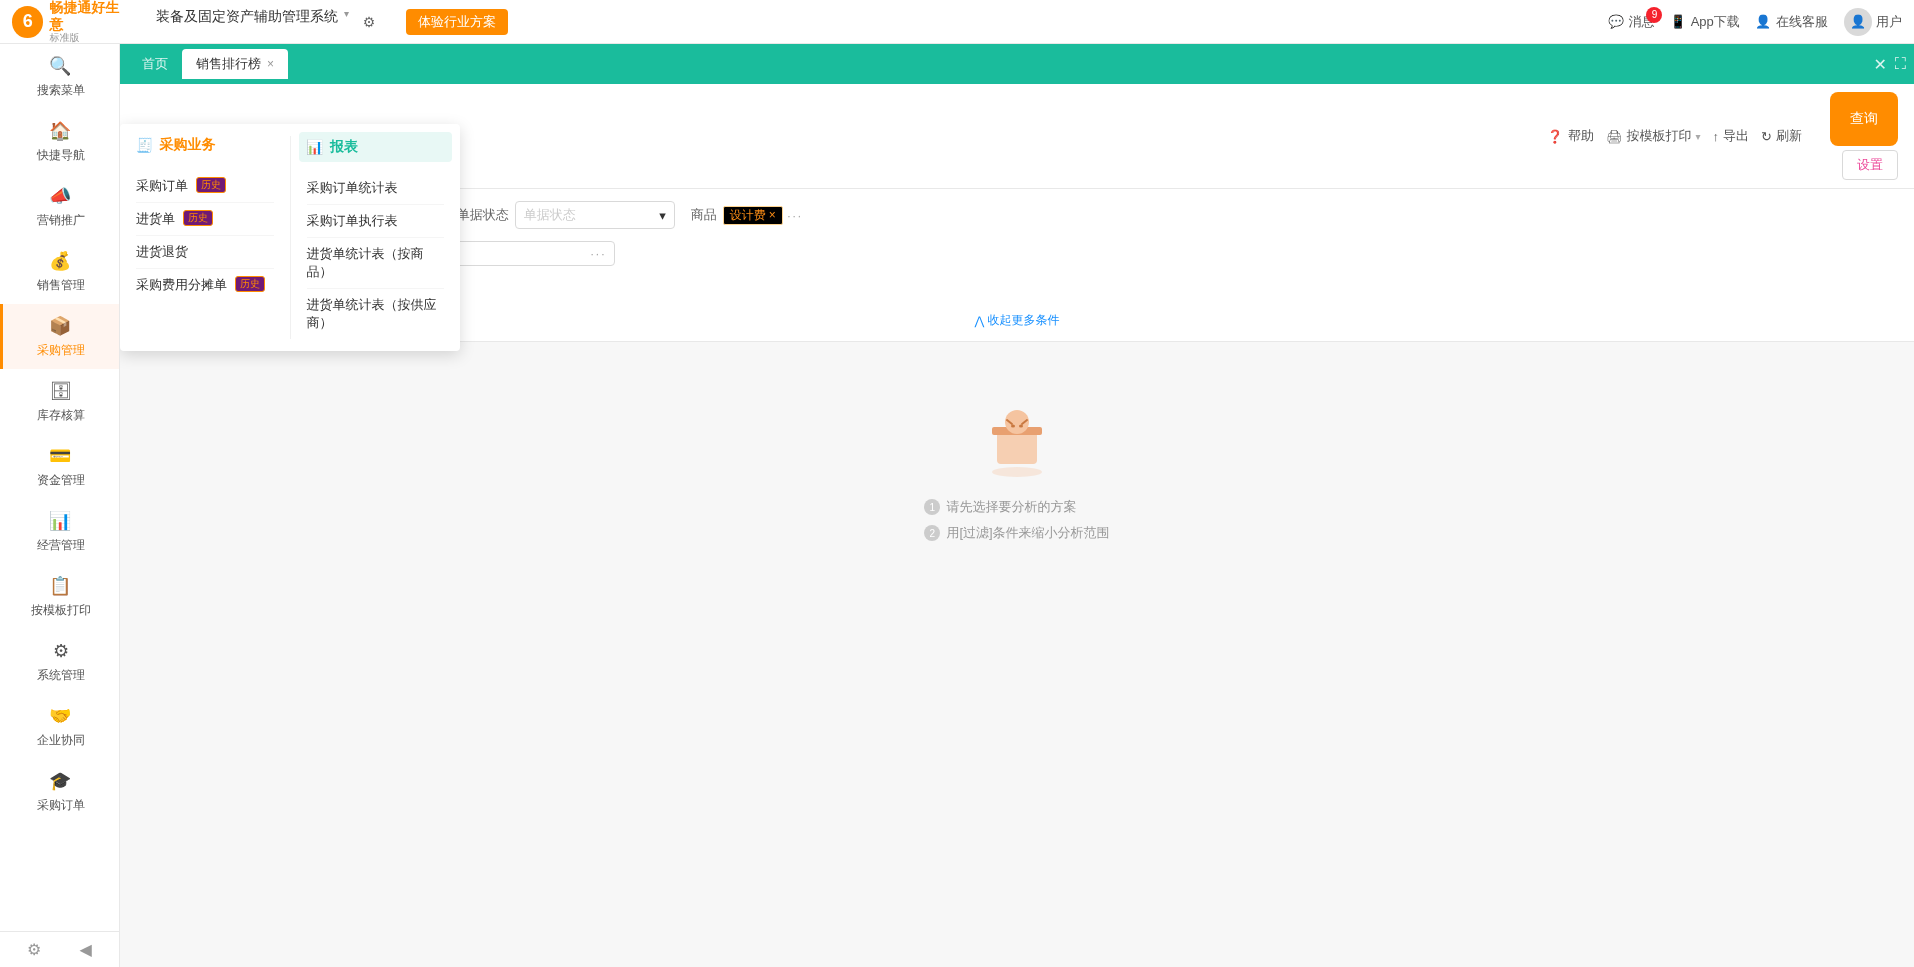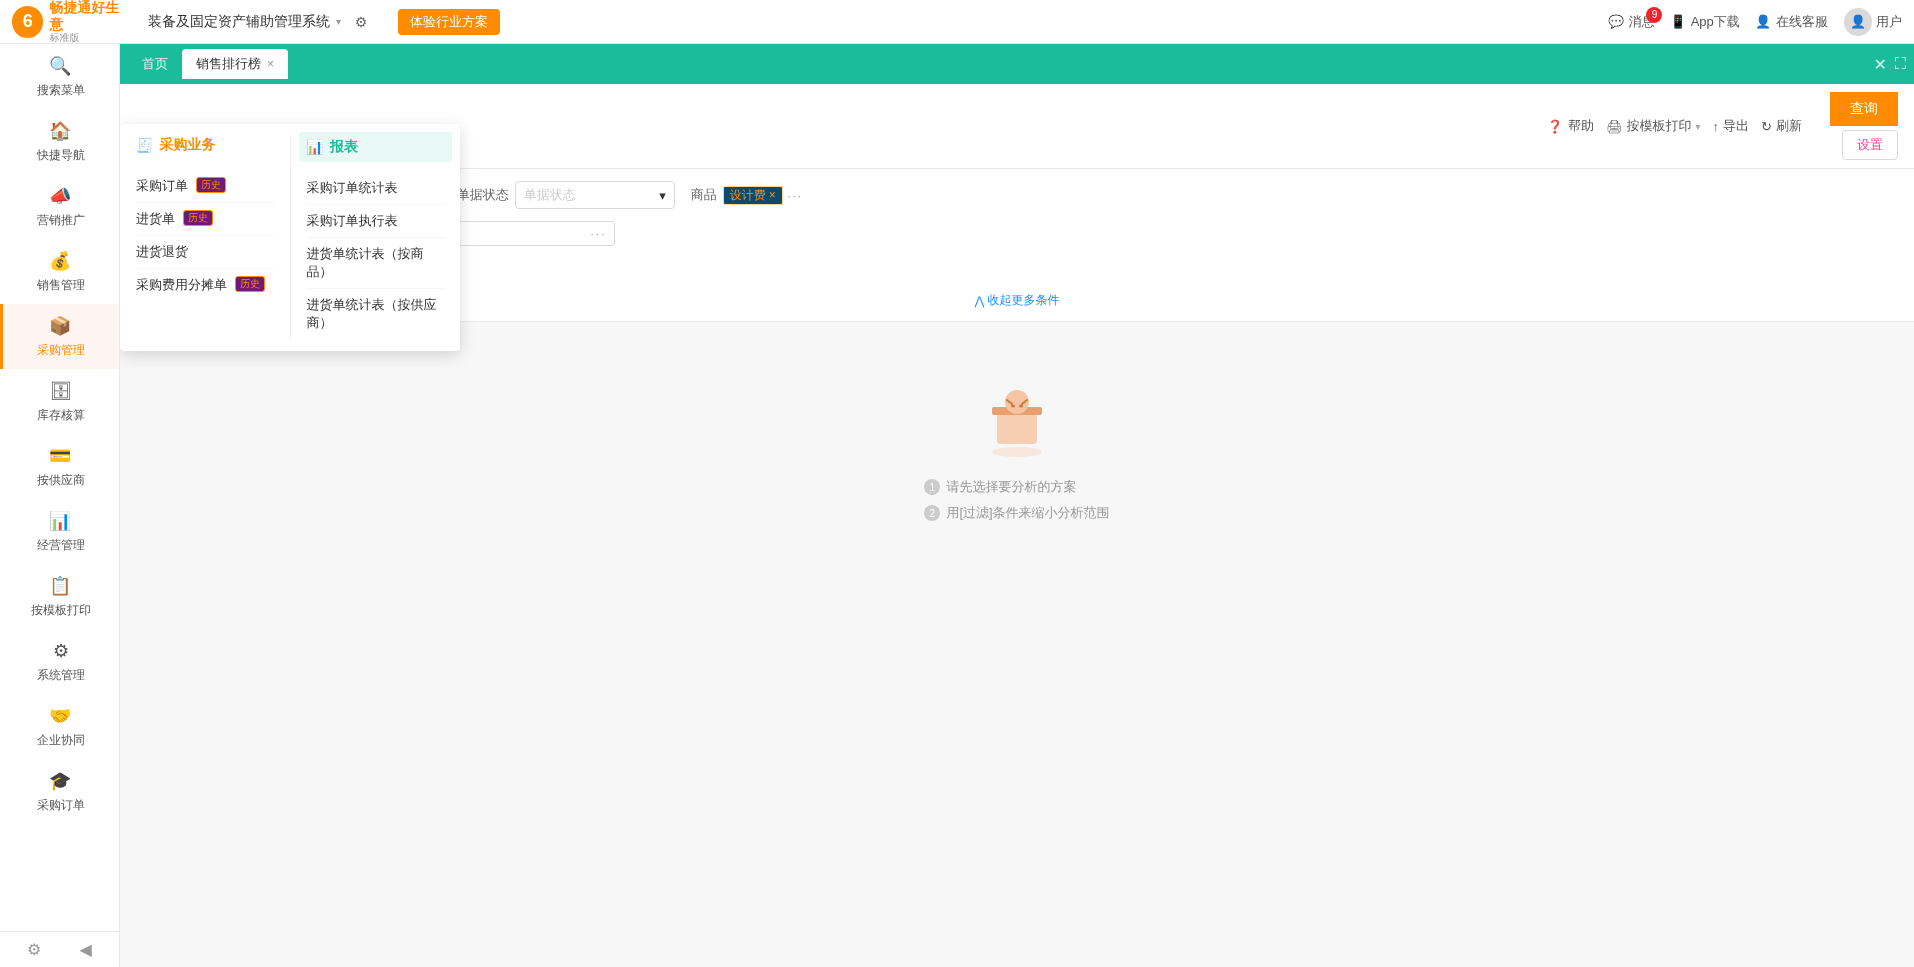--- a/index.html
+++ b/index.html
@@ -39,23 +39,23 @@
     .logo-text {
       display: flex;
       flex-direction: column;
       line-height: 1.2;
     }
     .logo-text span:first-child { color: #ff8c00; font-size: 14px; font-weight: bold; }
     .logo-text span:last-child { color: #999; font-size: 10px; }
 
     .system-title-area {
       display: flex;
-      align-items: center;
+      align-items: flex-start;
       gap: 6px;
-      margin-left: 16px;
+      margin-left: 24px;
       color: #333;
       font-size: 14px;
     }
     .dropdown-arrow {
       color: #999;
       font-size: 10px;
     }
     .settings-icon-btn {
       width: 28px;
       height: 28px;
@@ -304,21 +304,21 @@
       border: 1px solid #91d5ff;
       border-radius: 2px;
       padding: 0 6px;
       font-size: 12px;
       color: #1890ff;
       display: flex;
       align-items: center;
       gap: 3px;
     }
     .tag-orange {
-      background: #0c4a6e;
+      background: #000000;
       border-color: #ffd591;
       color: #fa8c16;
     }
     .time-btns {
       display: flex;
       align-items: center;
       gap: 6px;
       font-size: 12px;
       color: #666;
     }
@@ -339,22 +339,22 @@
       display: flex;
       align-items: center;
       gap: 3px;
     }
 
     
     .query-btn {
       background: #ff8c00;
       color: #fff;
       border: none;
-      border-radius: 0;
-      padding: 8px 20px;
+      border-radius: 8px;
+      padding: 18px 20px;
       font-size: 14px;
       cursor: pointer;
     }
     .settings-btn2 {
       border: 1px solid #d9d9d9;
       background: #fff;
       color: #ec4899;
       border-radius: 4px;
       padding: 5px 14px;
       font-size: 13px;
@@ -528,21 +528,21 @@
     <div class="sidebar-item active">
       <div class="icon-wrap">📦</div>
       <span>采购管理</span>
     </div>
     <div class="sidebar-item">
       <div class="icon-wrap">🗄</div>
       <span>库存核算</span>
     </div>
     <div class="sidebar-item">
       <div class="icon-wrap">💳</div>
-      <span>按供应商</span>
+      <span>资金管理</span>
     </div>
     <div class="sidebar-item">
       <div class="icon-wrap">📊</div>
       <span>经营管理</span>
     </div>
     <div class="sidebar-item">
       <div class="icon-wrap">📋</div>
       <span>按模板打印</span>
     </div>
     <div class="sidebar-item">

